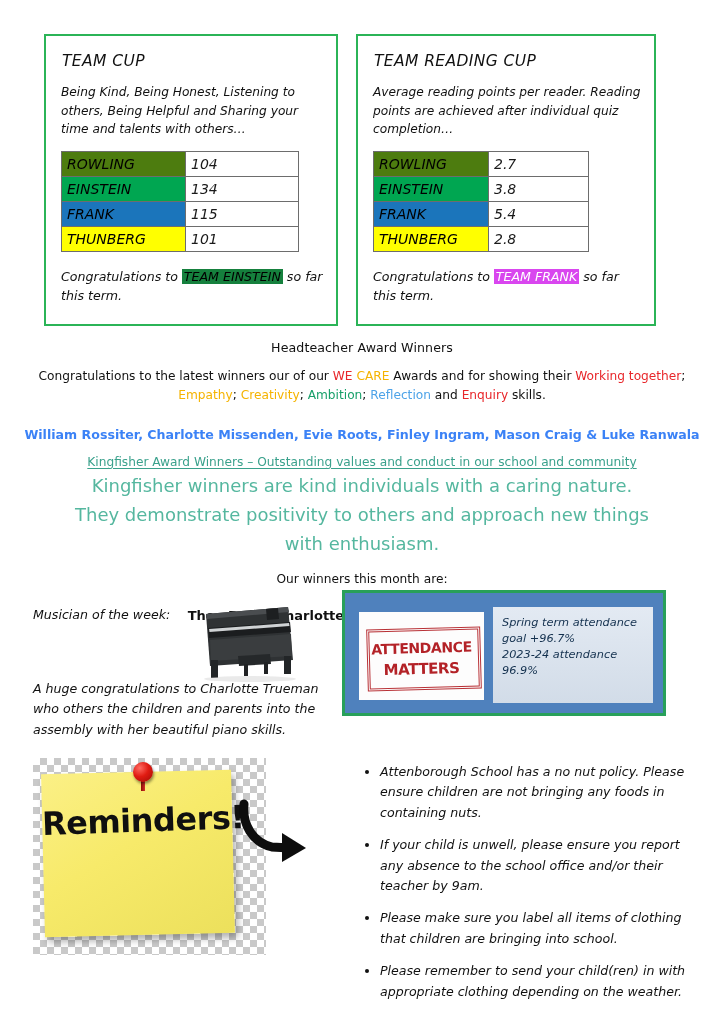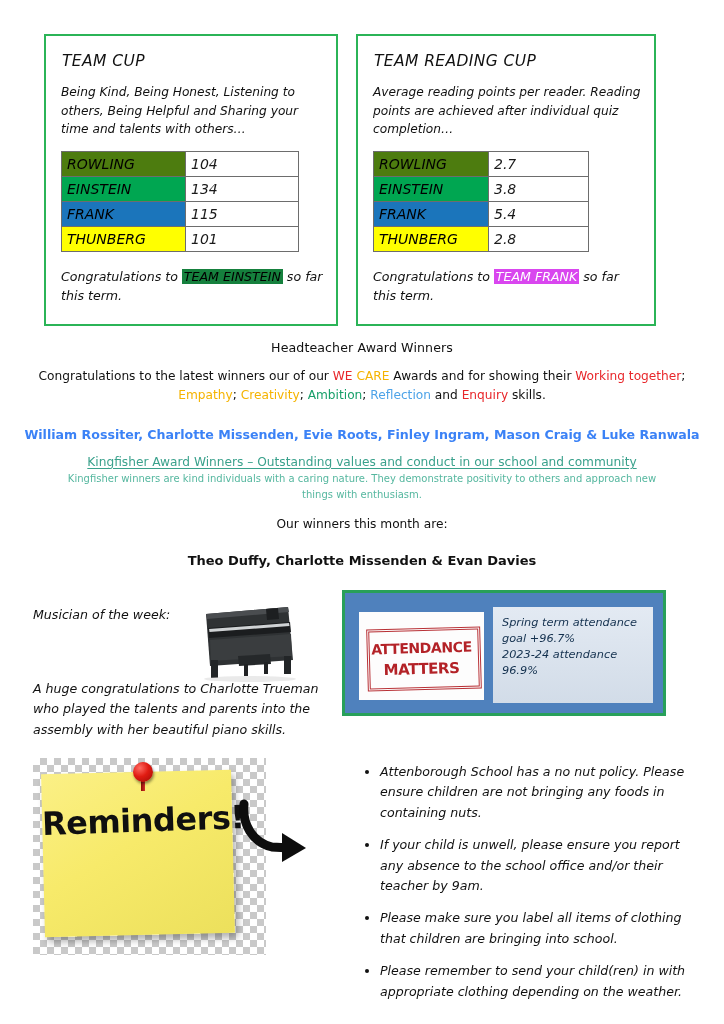--- a/index.html
+++ b/index.html
@@ -62,21 +62,21 @@
     font-size:12.6px;font-weight:bold;margin-top:22px;color:#3b82f6;
   }
 
   
   .kf{position:absolute;left:0;top:455px;width:724px;text-align:center;}
   .kf-head{
     font-size:12.2px;color:#3aa18c;text-decoration:underline;
     text-underline-offset:2px;
   }
   .kf-body{
-    font-size:10px;color:#55b79f;line-height:1.62;margin-top:2px;
+    font-size:18px;color:#55b79f;line-height:1.62;margin-top:2px;
     width:590px;margin-left:auto;margin-right:auto;
   }
   .kf-sub{font-size:12.2px;color:#111;margin-top:14px;}
   .kf-winners{font-size:13px;font-weight:bold;margin-top:22px;color:#111;}
 
   
   .mus-label{
     position:absolute;left:33px;top:607px;font-size:12.6px;
     font-style:italic;color:#111;
   }
@@ -244,21 +244,21 @@
       <rect x="19" y="62" width="7" height="18" fill="#222527"></rect>
       <rect x="92" y="58" width="7" height="18" fill="#222527"></rect>
       <path d="M46 58 L78 56 L79 66 L47 68 Z" fill="#25282a"></path>
       <rect x="52" y="66" width="4" height="12" fill="#202224"></rect>
       <rect x="72" y="64" width="4" height="12" fill="#202224"></rect>
       <path d="M74 11 L86 10 L87 21 L75 22 Z" fill="#1d1f21"></path>
       <ellipse cx="58" cy="81" rx="46" ry="3" fill="#d8d8d8" opacity="0.55"></ellipse>
     </g>
   </svg>
 
-  <div class="mus-text">A huge congratulations to Charlotte Trueman who played the talents and parents into the assembly with her beautiful piano skills.</div>
+  <div class="mus-text">A huge congratulations to Charlotte Trueman who others the children and parents into the assembly with her beautiful piano skills.</div>
 
   <div class="att-box">
     <div class="stamp">
       <div class="stamp-inner"></div>
       <div class="stamp-t1">ATTENDANCE</div>
       <div class="stamp-t2">MATTERS</div>
     </div>
     <div class="att-panel">
       <p>Spring term attendance goal +96.7%</p>
       <p>2023-24 attendance 96.9%</p>

